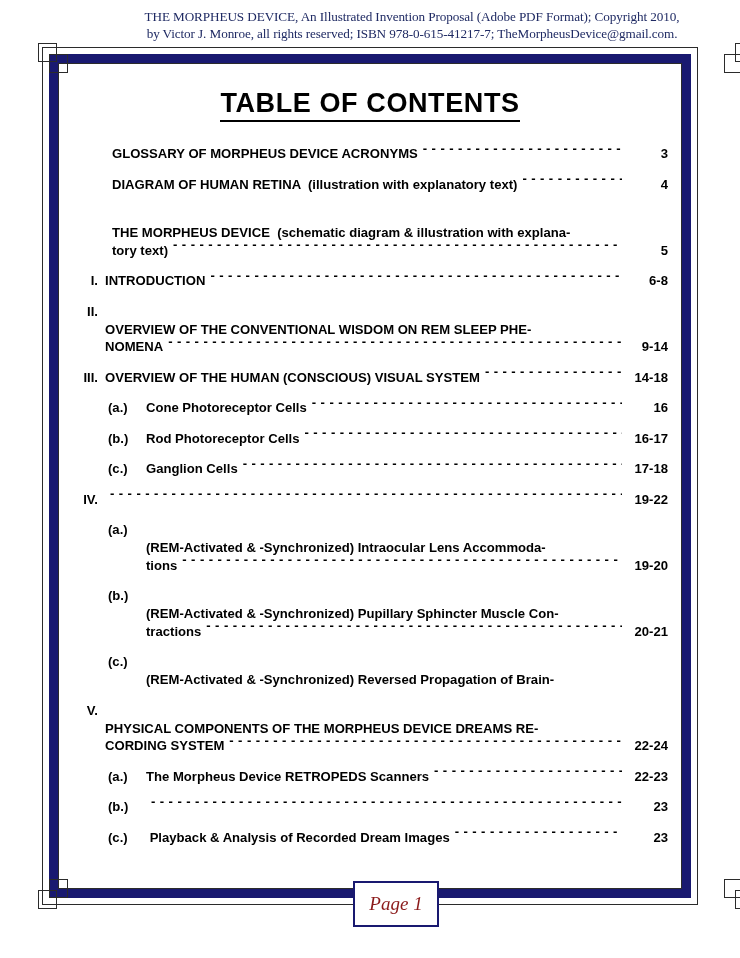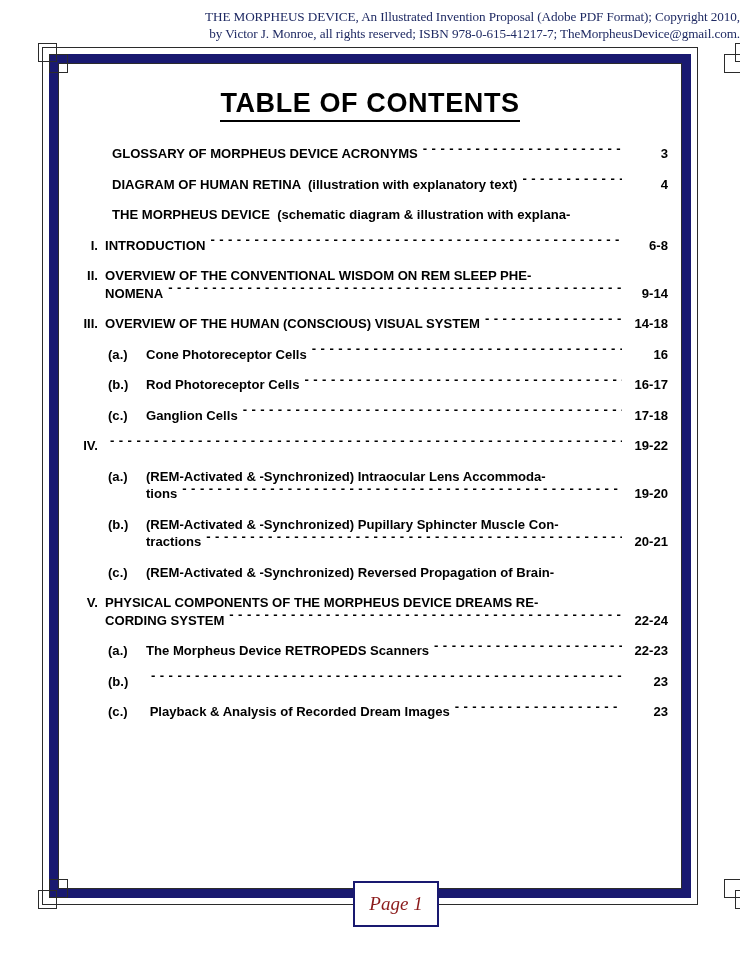--- a/index.html
+++ b/index.html
@@ -14,21 +14,21 @@
     overflow: hidden;
     position: relative;
   }
 
   
   .doc-header {
     position: absolute;
     top: 8px;
     left: 0;
     width: 740px;
-    text-align: right;
+    text-align: center;
     padding-left: 84px;
     box-sizing: border-box;
     font-family: "Liberation Serif", serif;
     font-size: 13.2px;
     line-height: 17px;
     color: #1f2a63;
     letter-spacing: -0.1px;
   }
   .doc-header .hdr-line { display: block; white-space: nowrap; }
 
@@ -188,20 +188,21 @@
   }
   .pageno {
     flex: 0 0 auto;
     width: 42px;
     text-align: right;
     white-space: nowrap;
   }
   
   .cont-line {
     white-space: pre-wrap;
+    margin-top: 18px;
   }
 </style>
 </head>
 <body>
 
 <div class="doc-header">
   <span class="hdr-line">THE MORPHEUS DEVICE, An Illustrated Invention Proposal (Adobe PDF Format); Copyright 2010,</span>
   <span class="hdr-line">by Victor J. Monroe, all rights reserved; ISBN 978-0-615-41217-7; TheMorpheusDevice@gmail.com.</span>
 </div>
 
@@ -254,20 +255,25 @@
           <span class="label">DIAGRAM OF HUMAN RETINA  (illustration with explanatory text)</span>
           <span class="leader"></span>
           <span class="pageno">4</span>
         </div>
       </div>
     </div>
     <div class="entry level-top">
       <div class="marker"></div>
       <div class="body">
         <div class="cont-line">THE MORPHEUS DEVICE  (schematic diagram &amp; illustration with explana-</div>
+        <div class="row">
+          <span class="label">tory text)</span>
+          <span class="leader"></span>
+          <span class="pageno">5</span>
+        </div>
       </div>
     </div>
     <div class="entry level-roman">
       <div class="marker">I.</div>
       <div class="body">
         <div class="row">
           <span class="label">INTRODUCTION</span>
           <span class="leader"></span>
           <span class="pageno">6-8</span>
         </div>

